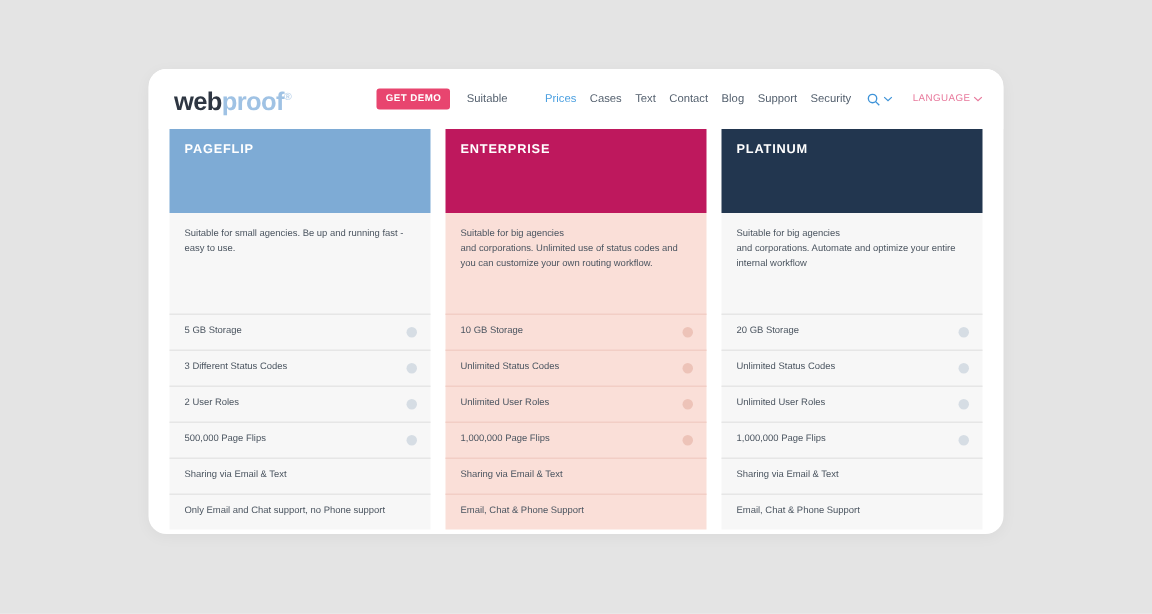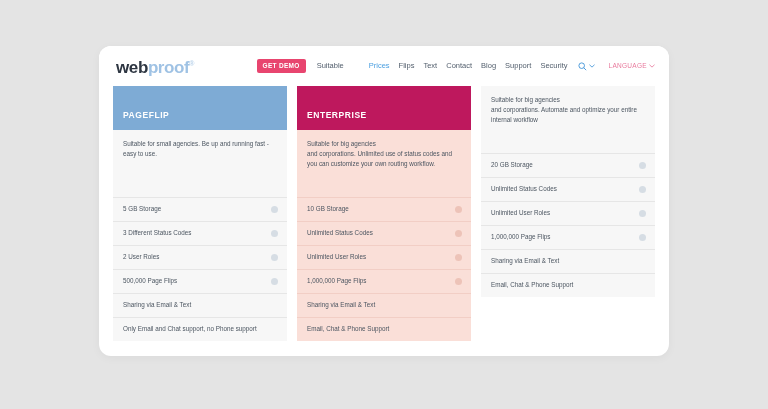--- a/index.html
+++ b/index.html
@@ -119,22 +119,22 @@
     display: flex;
     gap: 10px;
     padding: 0 14px;
   }
   .plan {
     flex: 1 1 0;
     min-width: 0;
   }
 
   .plan-head {
-    height: 44px;
-    padding: 25px 10px 0 10px;
+    height: 56px;
+    padding: 9px 10px 0 10px;
     color: #ffffff;
   }
   .plan-title {
     font-size: 8.5px;
     font-weight: bold;
     letter-spacing: 0.55px;
     line-height: 1;
   }
 
   .plan-desc {
@@ -201,21 +201,21 @@
       <div id="logo">
         <span class="lw">web</span><span class="lp">proof</span><span class="lr">®</span>
       </div>
 
       <nav id="nav">
 
         <button id="demo-btn">GET DEMO</button>
 
         <a class="nav-link">Suitable</a>
         <a class="nav-link active">Prices</a>
-        <a class="nav-link">Flips</a>
+        <a class="nav-link">Cases</a>
         <a class="nav-link">Text</a>
         <a class="nav-link">Contact</a>
         <a class="nav-link">Blog</a>
         <a class="nav-link">Support</a>
         <a class="nav-link">Security</a>
 
         <span id="search-wrap">
           <svg width="9" height="9" viewBox="0 0 10 10">
             <circle cx="4.1" cy="4.1" r="3.1" fill="none" stroke="#3e93d8" stroke-width="1"></circle>
             <line x1="6.4" y1="6.4" x2="9.1" y2="9.1" stroke="#3e93d8" stroke-width="1"></line>
@@ -294,20 +294,23 @@
           <div class="feature-row">
             <span class="ftext">Sharing via Email &amp; Text</span>
           </div>
           <div class="feature-row">
             <span class="ftext">Email, Chat &amp; Phone Support</span>
           </div>
         </div>
       </div>
 
       <div class="plan platinum">
+        <div class="plan-head">
+          <div class="plan-title">PLATINUM</div>
+        </div>
         <div class="plan-desc">Suitable for big agencies
 and corporations. Automate and optimize your entire internal workflow</div>
         <div class="plan-rows">
           <div class="feature-row">
             <span class="ftext">20 GB Storage</span>
             <span class="info-icon"></span>
           </div>
           <div class="feature-row">
             <span class="ftext">Unlimited Status Codes</span>
             <span class="info-icon"></span>

